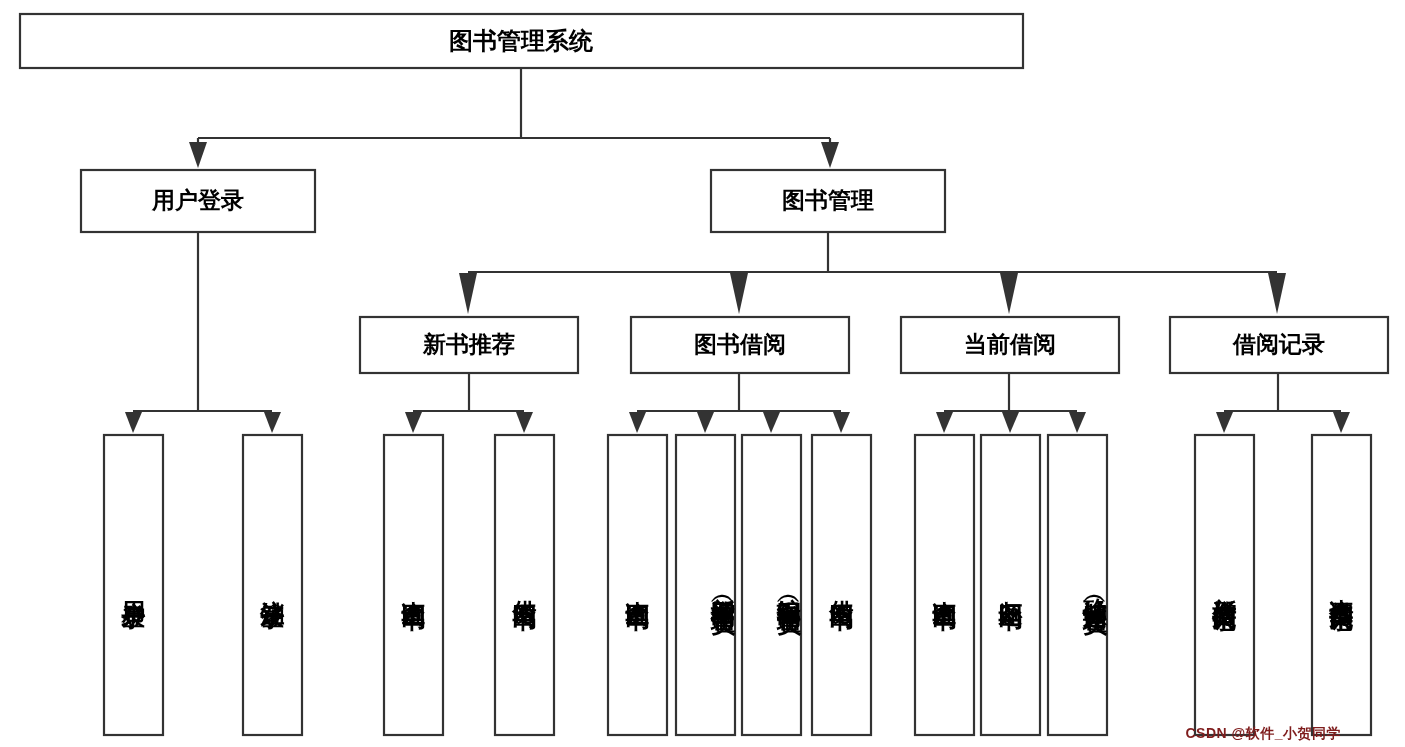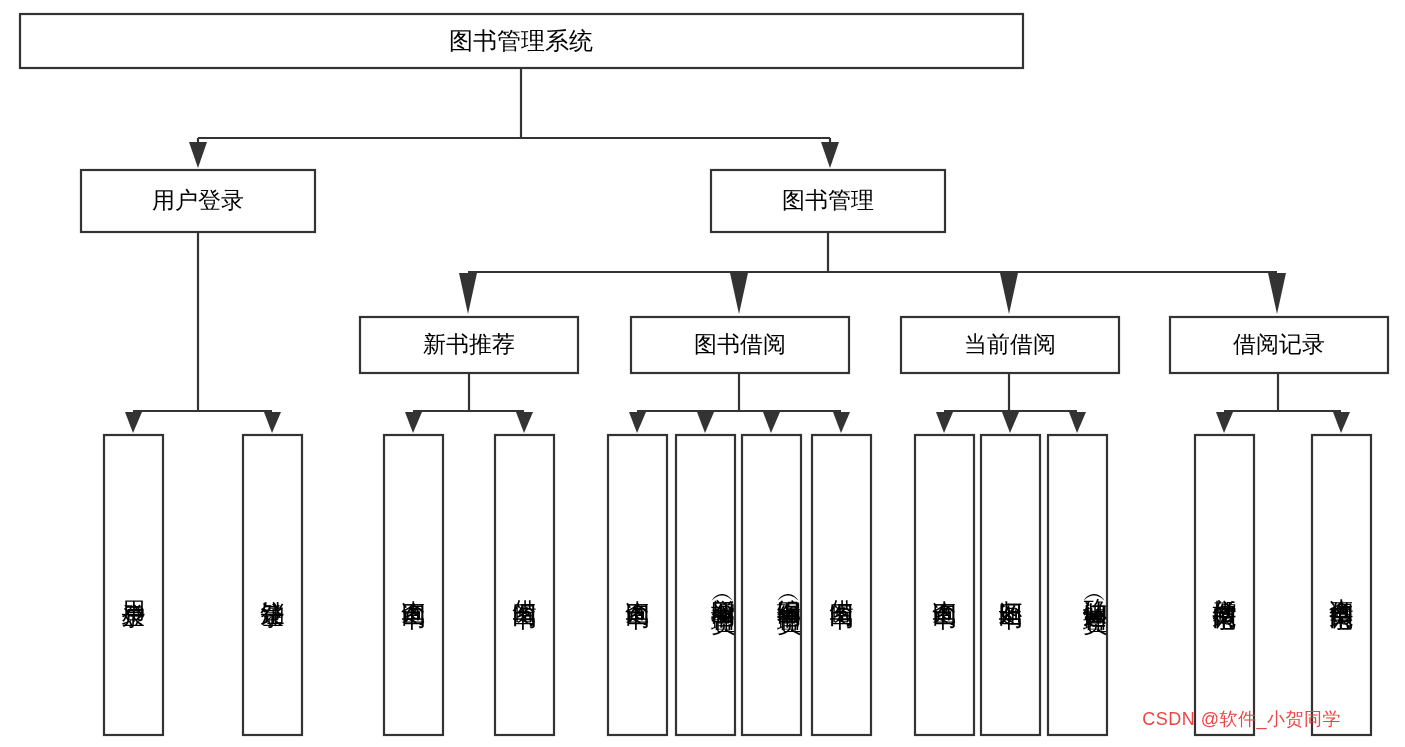--- a/index.html
+++ b/index.html
@@ -11,20 +11,21 @@
     width: 1405px;
     height: 747px;
     font-family: "Liberation Sans", "DejaVu Sans", sans-serif;
     overflow: hidden;
   }
   #diagram-root {
     position: relative;
     width: 1349px;
     height: 747px;
     background: #ffffff;
+    font-weight: bold;
   }
   svg.diagram-canvas {
     position: absolute;
     left: 0;
     top: 0;
     width: 1405px;
     height: 747px;
     display: block;
   }
   .node-box {
@@ -65,24 +66,24 @@
     display: flex;
     align-items: center;
     justify-content: center;
     white-space: nowrap;
     pointer-events: none;
     user-select: none;
   }
   .watermark {
     position: absolute;
     right: 8px;
-    bottom: 16px;
-    font-family: "Liberation Sans", "DejaVu Sans", sans-serif;
-    font-size: 18px;
-    color: #ef4444;
+    bottom: 4px;
+    font-family: "Liberation Sans", "DejaVu Sans", sans-serif;
+    font-size: 14px;
+    color: #7f1d1d;
     letter-spacing: 0.5px;
     white-space: nowrap;
   }
 </style>
 </head>
 <body>
 
 <div id="diagram-root">
 
   <svg class="diagram-canvas" viewBox="0 0 1405 747" xmlns="http://www.w3.org/2000/svg">

